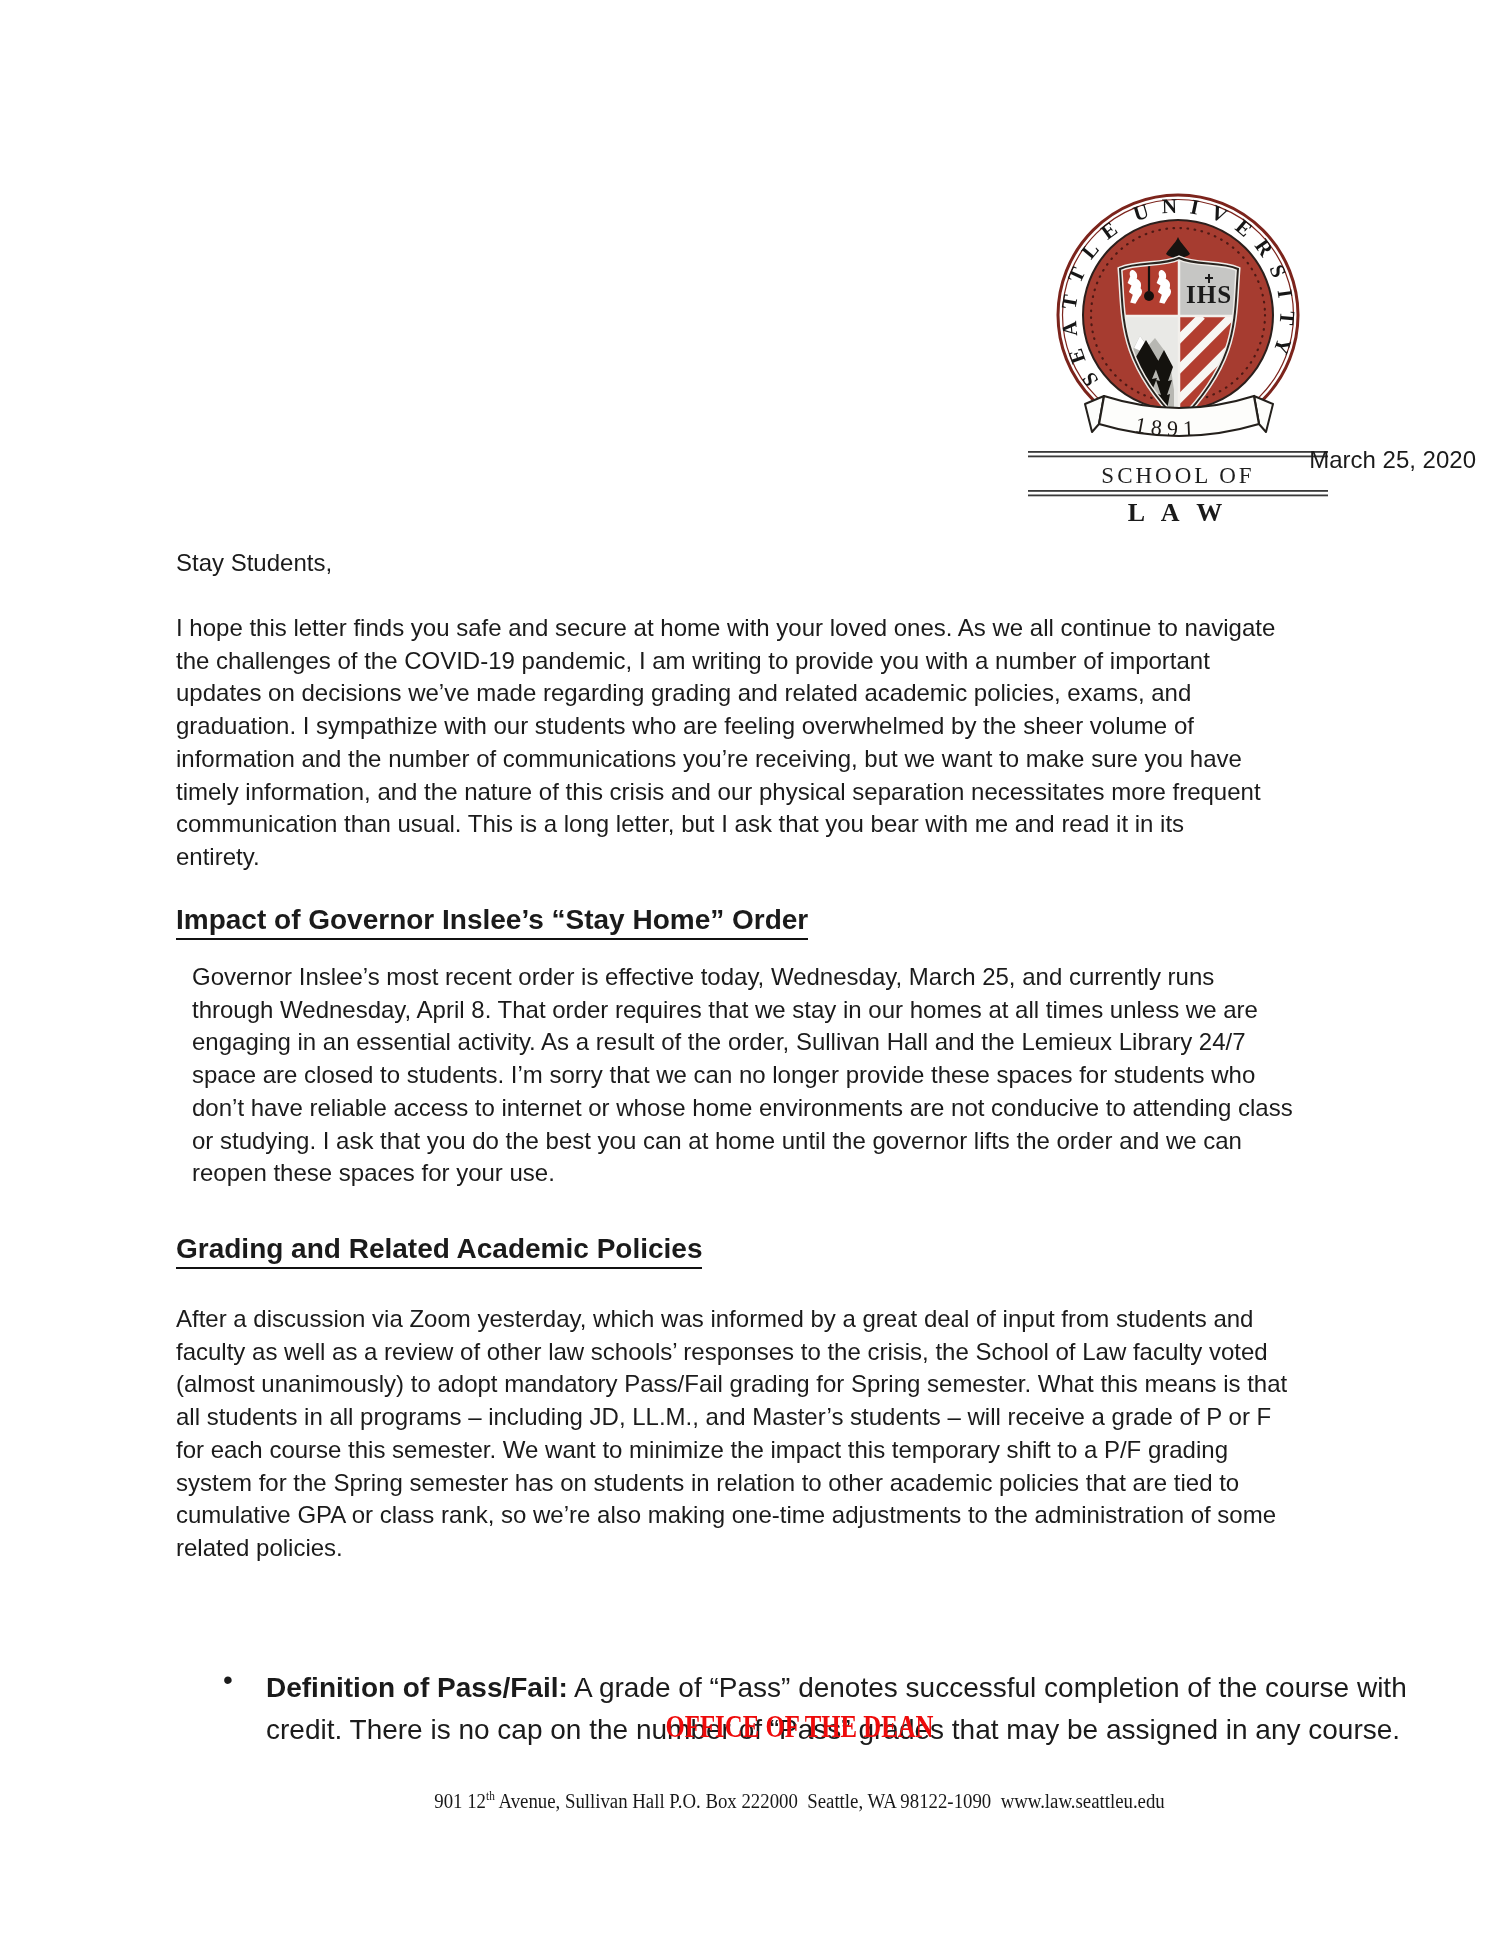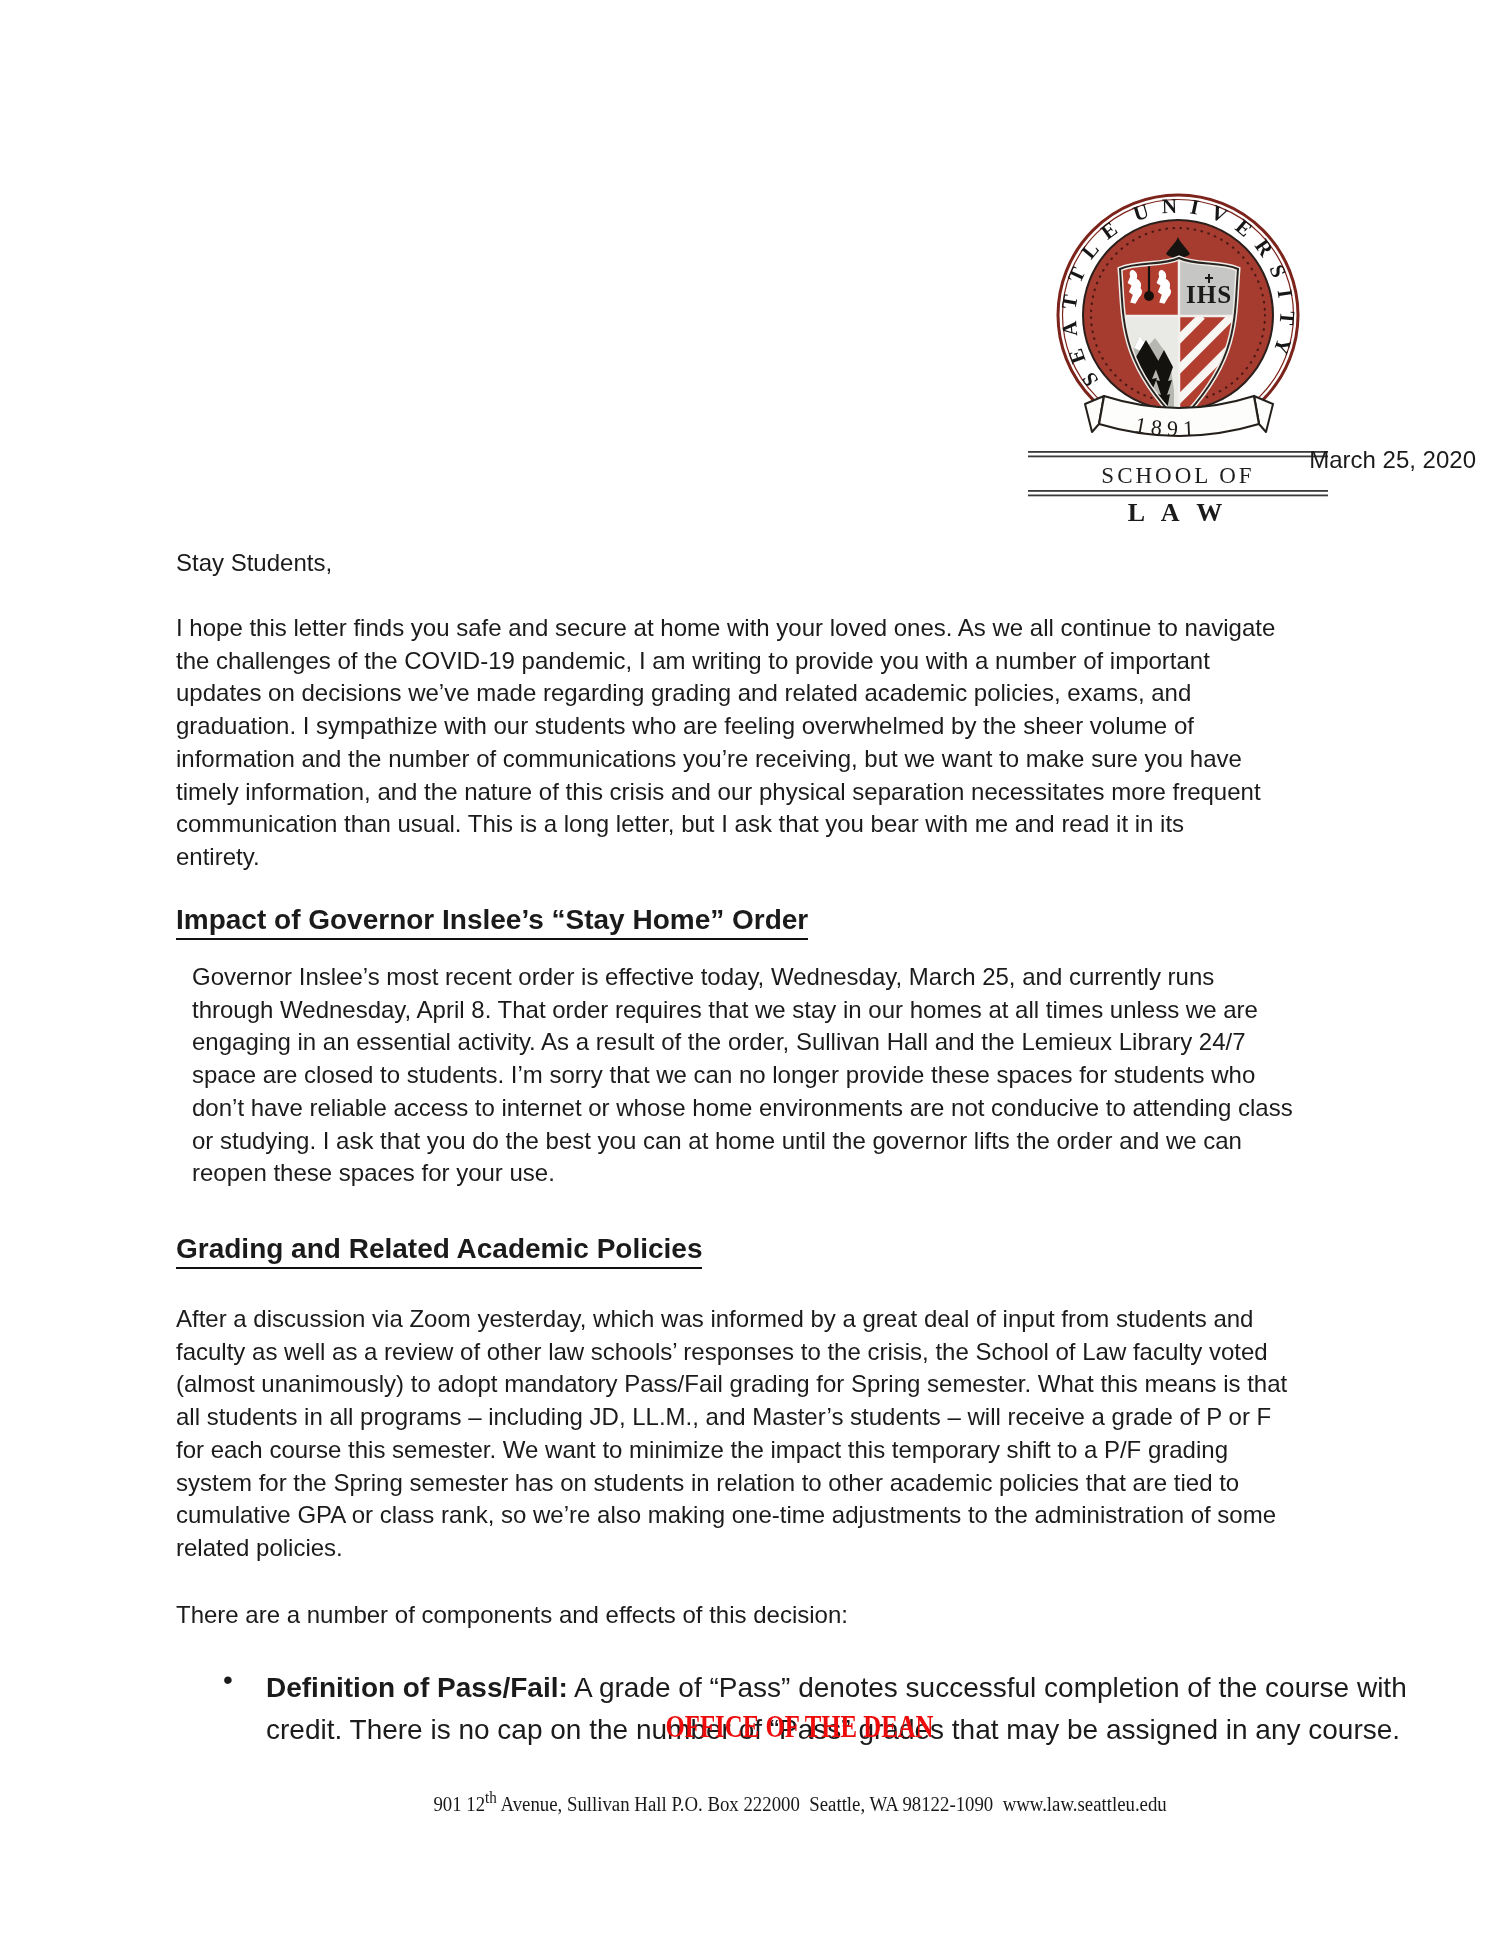--- a/index.html
+++ b/index.html
@@ -29,21 +29,21 @@
   .bullet-row{top:1667px;}
   .bullet-dot{position:absolute;left:47px;top:-3px;font-size:28px;line-height:32.7px;}
   .bullet-text{margin-left:90px;font-size:28px;line-height:42px;white-space:pre-line;}
   .bullet-text b{font-weight:bold;}
   .footer{position:absolute;left:100px;width:1400px;text-align:center;
     font-family:"Liberation Serif","DejaVu Serif",serif;}
   .footer-title{top:1689px;color:var(--footer-red);font-weight:bold;font-size:31px;margin-top:20px;}
   .footer-title .squeeze{display:inline-block;transform:scaleX(.8);transform-origin:50% 50%;white-space:pre;}
   .footer-address{top:1789px;font-size:20px;color:#181818;}
   .footer-address .squeeze{display:inline-block;transform:scaleX(.94);transform-origin:50% 50%;white-space:pre;}
-  .footer-address sup{font-size:16px;vertical-align:super;}
+  .footer-address sup{font-size:12px;vertical-align:super;}
   .footer-address .url{color:#181818;text-decoration:none;}
   .seal-wrap{position:absolute;left:1028px;top:190px;width:300px;height:345px;}
   svg text{font-family:"Liberation Serif","DejaVu Serif",serif;}
 </style>
 </head>
 <body>
 
 <div class="page">
 
   <div class="seal-wrap">
@@ -163,21 +163,20 @@
   </div>
   <div class="abs body-text para3">After a discussion via Zoom yesterday, which was informed by a great deal of input from students and
 faculty as well as a review of other law schools’ responses to the crisis, the School of Law faculty voted
 (almost unanimously) to adopt mandatory Pass/Fail grading for Spring semester. What this means is that
 all students in all programs – including JD, LL.M., and Master’s students – will receive a grade of P or F
 for each course this semester. We want to minimize the impact this temporary shift to a P/F grading
 system for the Spring semester has on students in relation to other academic policies that are tied to
 cumulative GPA or class rank, so we’re also making one-time adjustments to the administration of some
 related policies.</div>
 
-  <div class="abs body-text para4">There are a number of components and effects of this decision:</div>
 
   <div class="abs bullet-row">
     <span class="bullet-dot">•</span>
     <div class="bullet-text"><b>Definition of Pass/Fail:</b><span> A grade of “Pass” denotes successful completion of the course with
 credit. There is no cap on the number of “Pass” grades that may be assigned in any course.</span></div>
   </div>
 
   <div class="footer footer-title">
     <span class="squeeze">OFFICE OF THE DEAN</span>
   </div>

